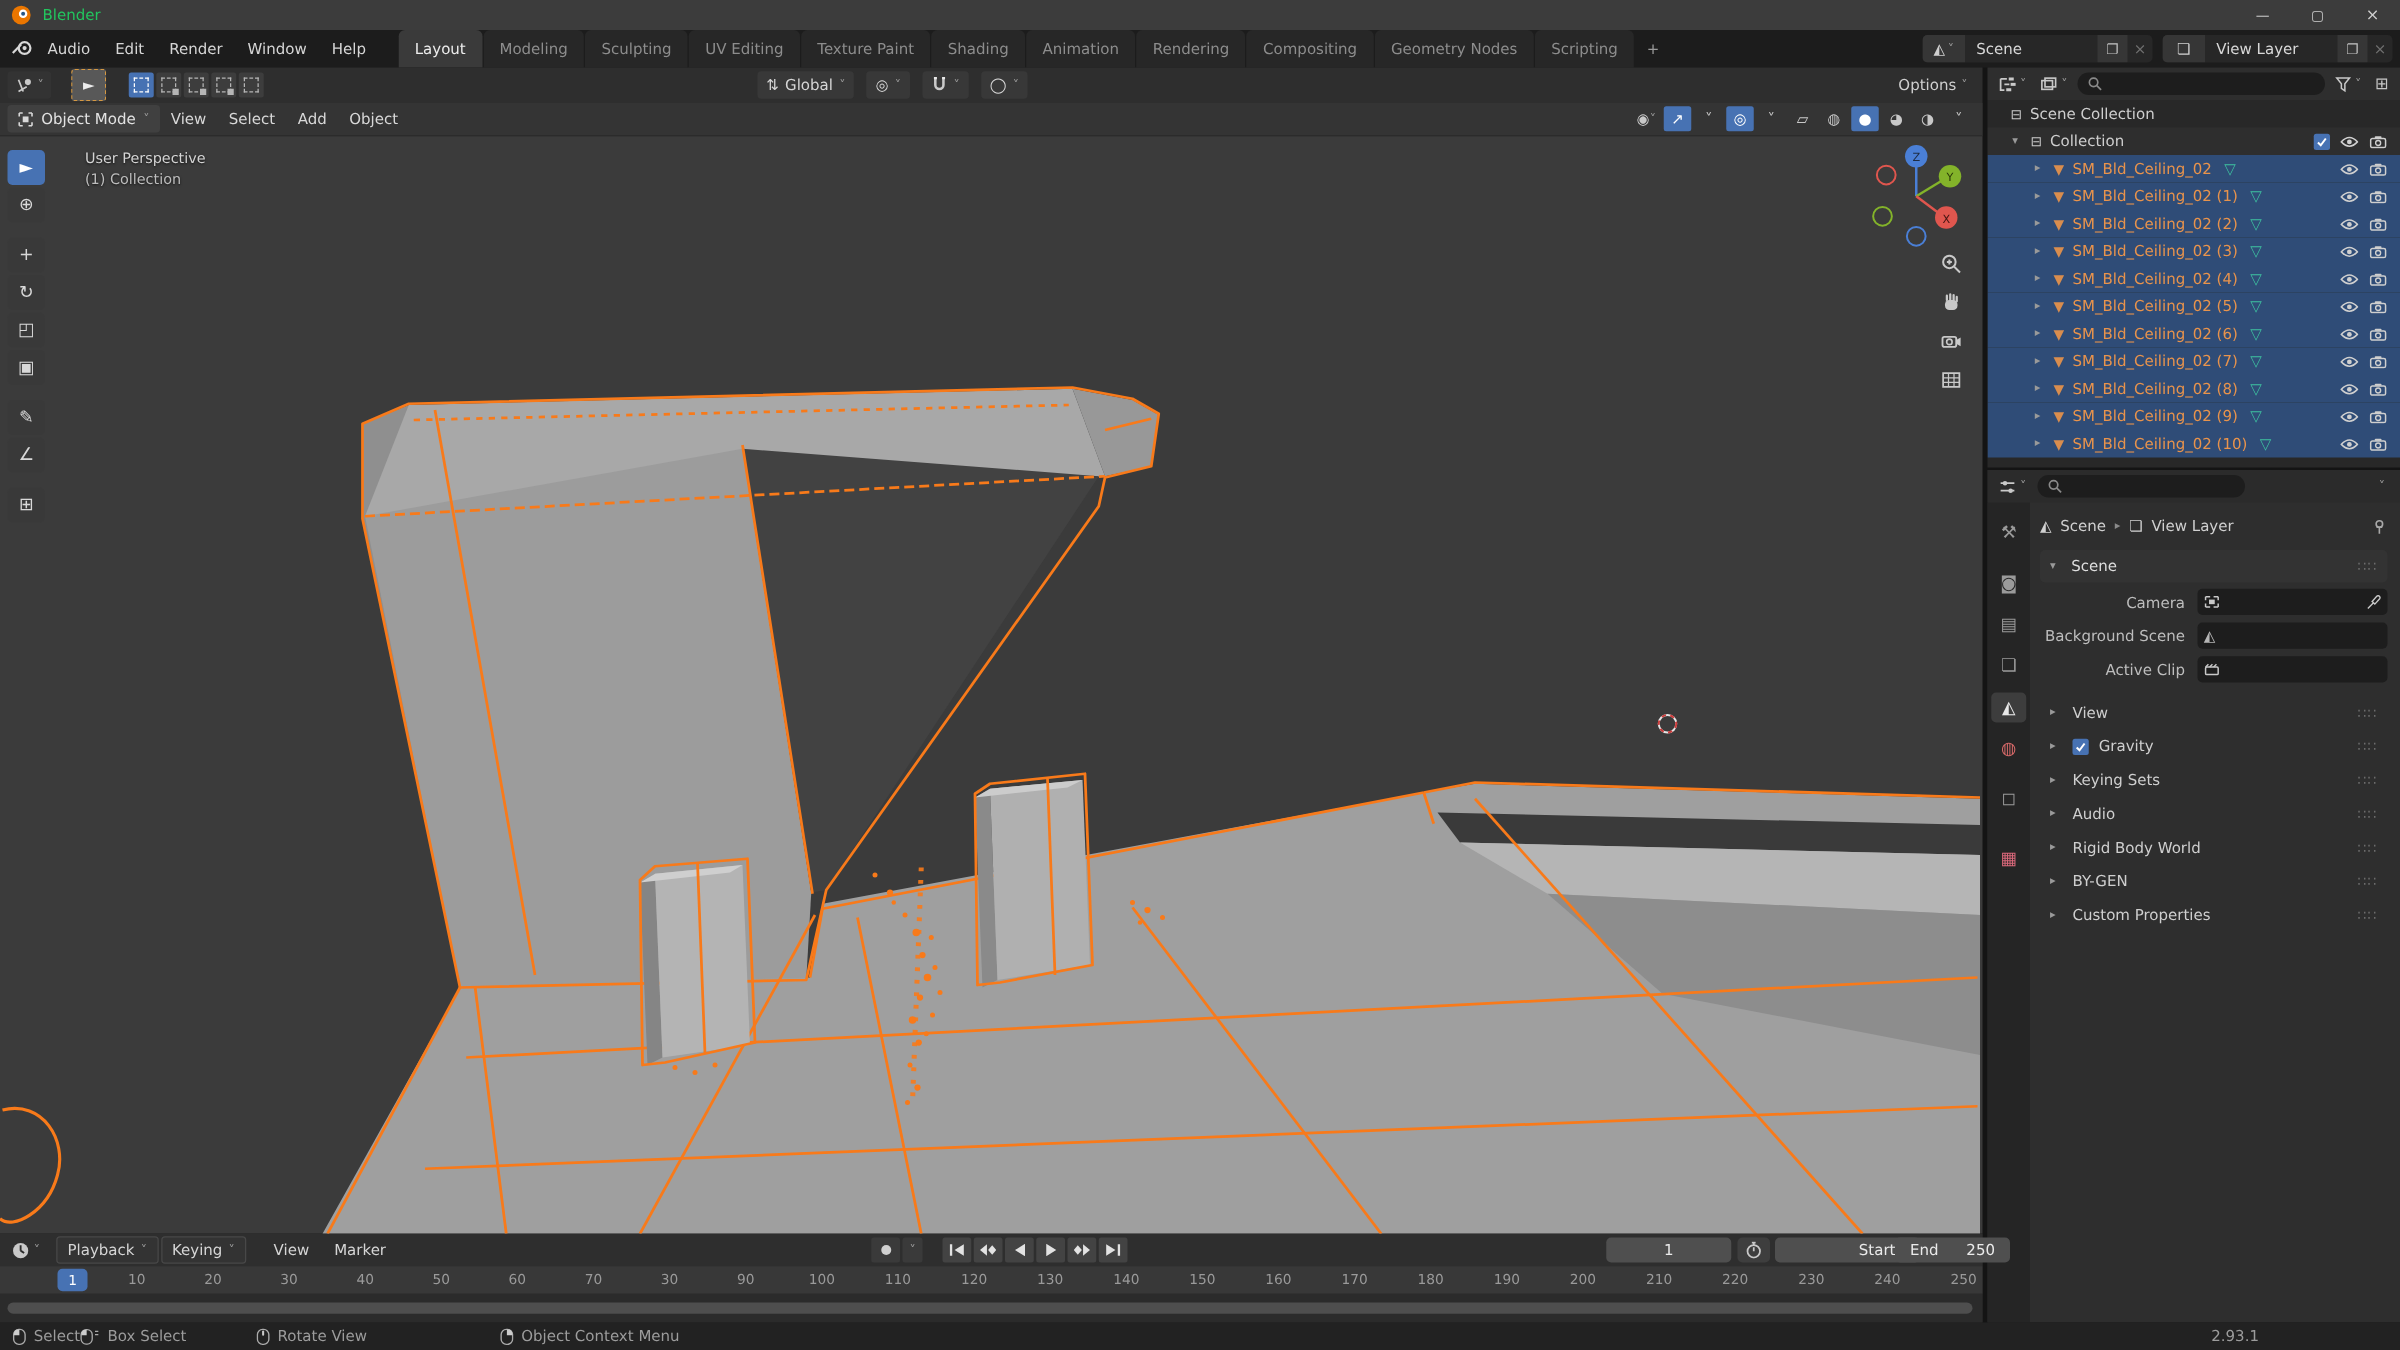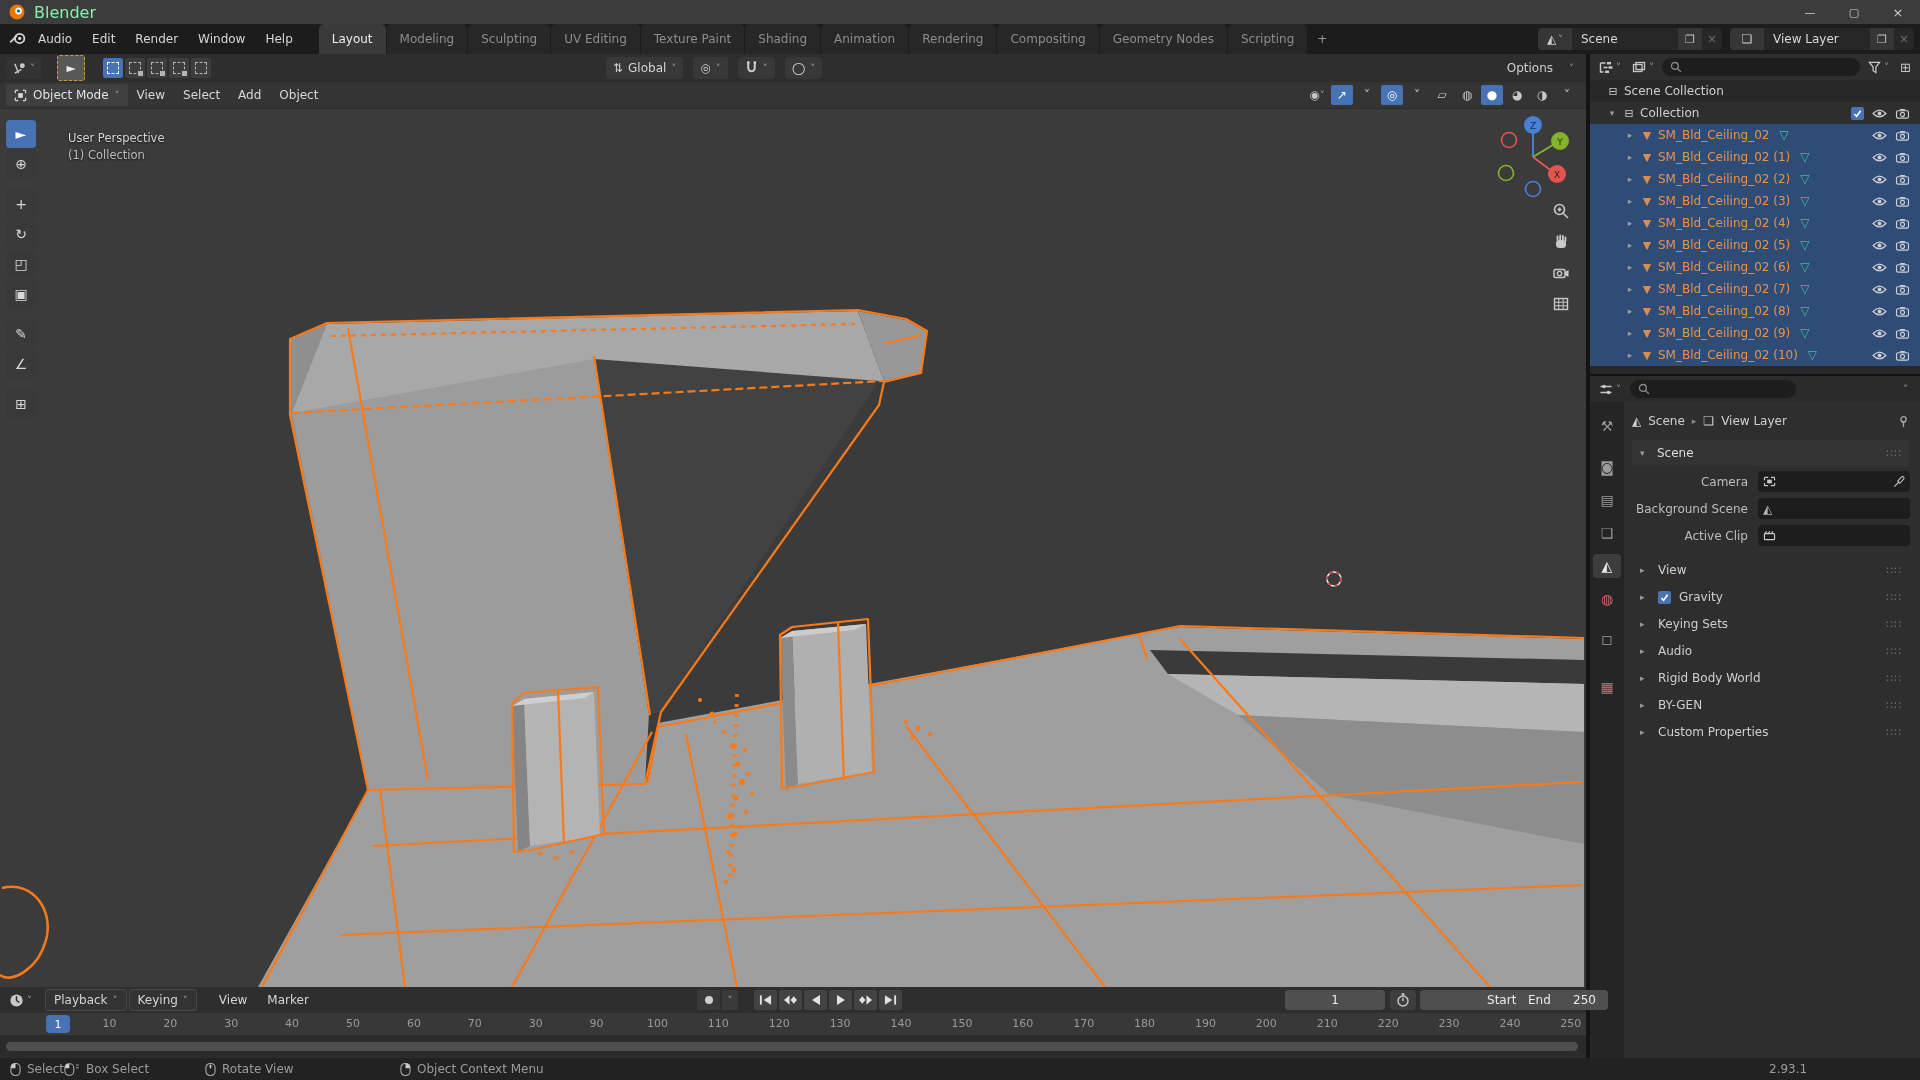--- a/index.html
+++ b/index.html
@@ -3,21 +3,21 @@
 <meta charset="utf-8">
 <style>
   html,body{margin:0;padding:0}
   body{position:relative;width:1920px;height:1080px;background:#141414;overflow:hidden;
        font-family:"DejaVu Sans",sans-serif;font-size:12px;color:#c5c5c5;}
   .abs{position:absolute}
   .c{display:flex;align-items:center;justify-content:center}
 
   
   .titlebar{left:0;top:0;width:1920px;height:24px;background:#3c3c3c;display:flex;align-items:center}
-  .titlebar .appname{margin-left:8px;color:#86efac;font-size:16px}
+  .titlebar .appname{margin-left:8px;color:#22c55e;font-size:12px}
   .winctl{margin-left:auto;display:flex}
   .winbtn{width:44px;height:24px;color:#cfcfcf;font-size:11px}
   .winbtn:last-child{font-size:13px}
 
   
   .menubar{left:0;top:24px;width:1920px;height:30px;background:#1c1c1c;display:flex;align-items:center}
   .menu-item{padding:0 10px;color:#d6d6d6}
   .tabs{display:flex;margin-left:16px;height:30px;align-items:center;gap:1px}
   .tab{padding:0 13px;line-height:30px;color:#8d8d8d;background:#272727;border-radius:5px 5px 0 0;font-size:12px}
   .tab.active{background:#3a3a3a;color:#ececec}
@@ -35,32 +35,32 @@
   .ed-btn{margin-left:6px;height:22px;padding:0 6px;display:flex;align-items:center;gap:3px;background:#333;border-radius:3px}
   .tool-active-btn{margin-left:16px;width:26px;height:24px;background:#585858;border:1px dashed #d49843;border-radius:3px;color:#ececec;font-size:12px}
   .mode-group{margin-left:18px;display:flex;gap:2px}
   .mode-btn{width:20px;height:20px;background:#3d3d3d;border-radius:2px}
   .mode-btn .sq{width:10px;height:10px;border:1px dashed #b5b5b5}
   .mode-btn.active{background:#4772b3}
   .mode-btn.active .sq{border-color:#fff}
   .mode-btn .mini{position:absolute;width:5px;height:5px;background:#b5b5b5;margin-left:10px;margin-top:10px}
   .ts-center{position:absolute;left:606px;top:57px;display:flex;gap:10px;align-items:center}
   .pill{height:22px;display:flex;align-items:center;gap:5px;background:#383838;border-radius:3px;padding:0 7px;color:#d5d5d5}
-  .options-btn{position:absolute;right:8px;display:flex;align-items:center;gap:16px;color:#cfcfcf;padding:0 4px}
+  .options-btn{position:absolute;right:8px;display:flex;align-items:center;gap:4px;color:#cfcfcf;padding:0 4px}
 
   
   .viewport{left:0;top:82px;width:1586px;height:905px;background:#3b3b3b;overflow:hidden}
   .vp-header{position:absolute;left:0;top:0;width:1586px;height:26px;background:#343434;display:flex;align-items:center;z-index:5;border-bottom:1px solid #2b2b2b}
   .mode-dd{margin-left:6px;height:22px;display:flex;align-items:center;gap:6px;background:#404040;border-radius:3px;padding:0 8px;color:#e2e2e2}
   .vp-menu{padding:0 9px;color:#d8d8d8}
   .vp-right{margin-left:auto;margin-right:8px;display:flex;align-items:center;gap:3px}
   .hbtn{height:20px;min-width:22px;border-radius:2px;color:#c8c8c8;font-size:12px}
   .hbtn.on{background:#4772b3;color:#fff}
   .vp-canvas{position:absolute;left:0;top:0;z-index:1}
-  .vp-overlay{position:absolute;left:68px;top:48px;z-index:4;color:#d4d4d4;font-size:11.5px;line-height:17px;text-shadow:0 1px 2px rgba(0,0,0,.7)}
+  .vp-overlay{position:absolute;left:68px;top:36px;z-index:4;color:#d4d4d4;font-size:11.5px;line-height:17px;text-shadow:0 1px 2px rgba(0,0,0,.7)}
   .vp-toolbar{position:absolute;left:6px;top:38px;z-index:4;display:flex;flex-direction:column;gap:2px}
   .tool-btn{width:30px;height:28px;background:#3a3a3ae6;border-radius:4px;color:#d8d8d8;font-size:14px}
   .tool-btn.active{background:#4772b3;color:#fff}
   .tb-gap{height:8px}
   .vp-side{position:absolute;left:1552px;top:120px;z-index:4;display:flex;flex-direction:column;gap:13px;align-items:center}
   .vp-side svg{display:block}
 
   
   .outliner{left:1590px;top:54px;width:330px;height:320px;background:#282828;overflow:hidden}
   .ol-header{height:26px;background:#2e2e2e;display:flex;align-items:center;gap:5px;padding:0 6px}

